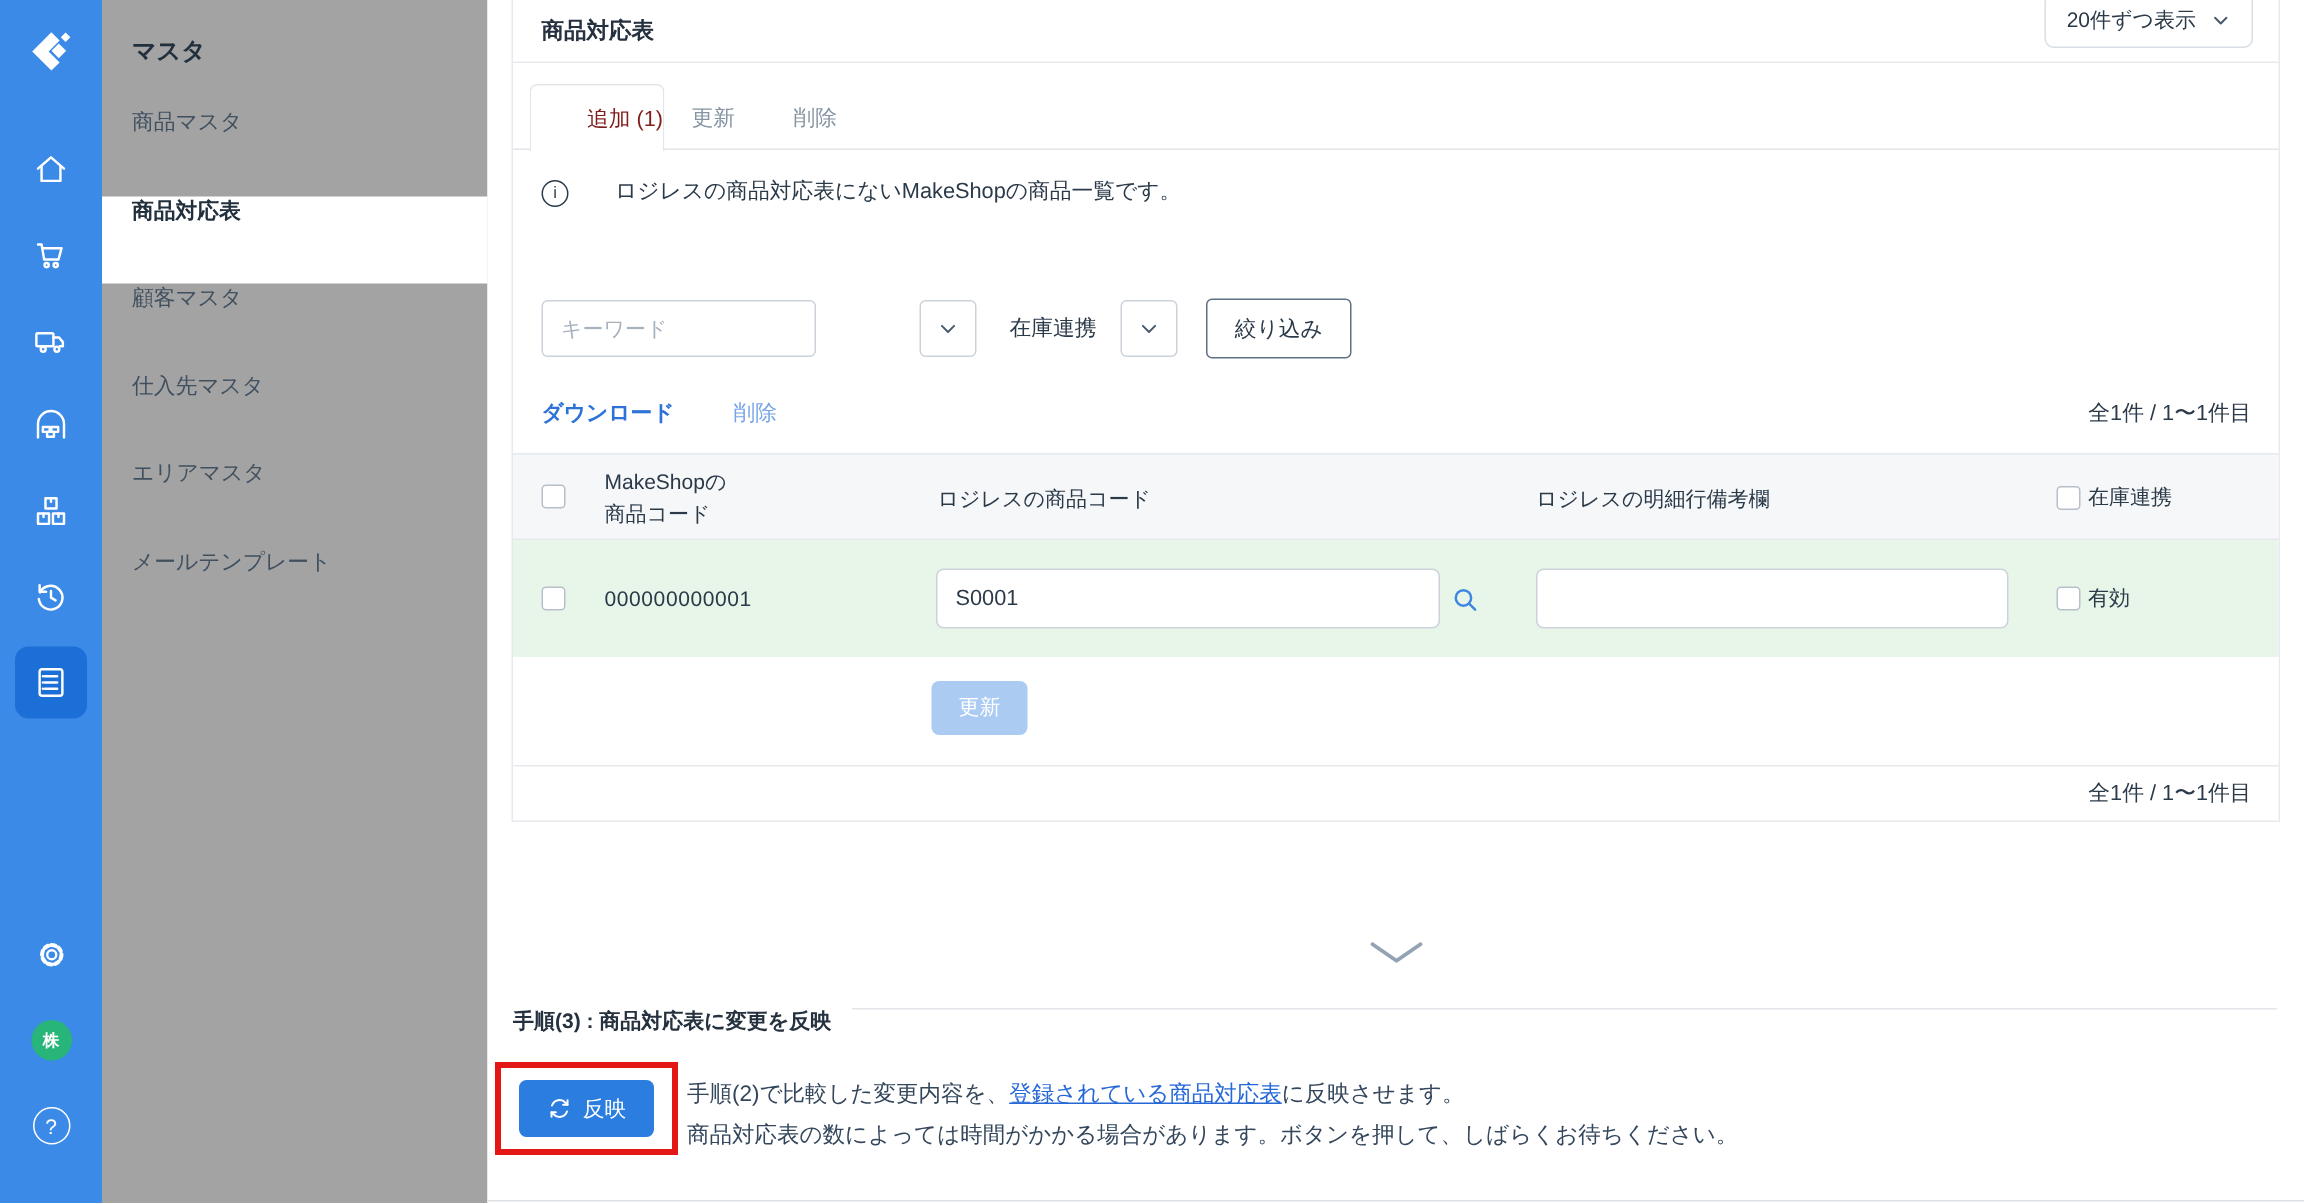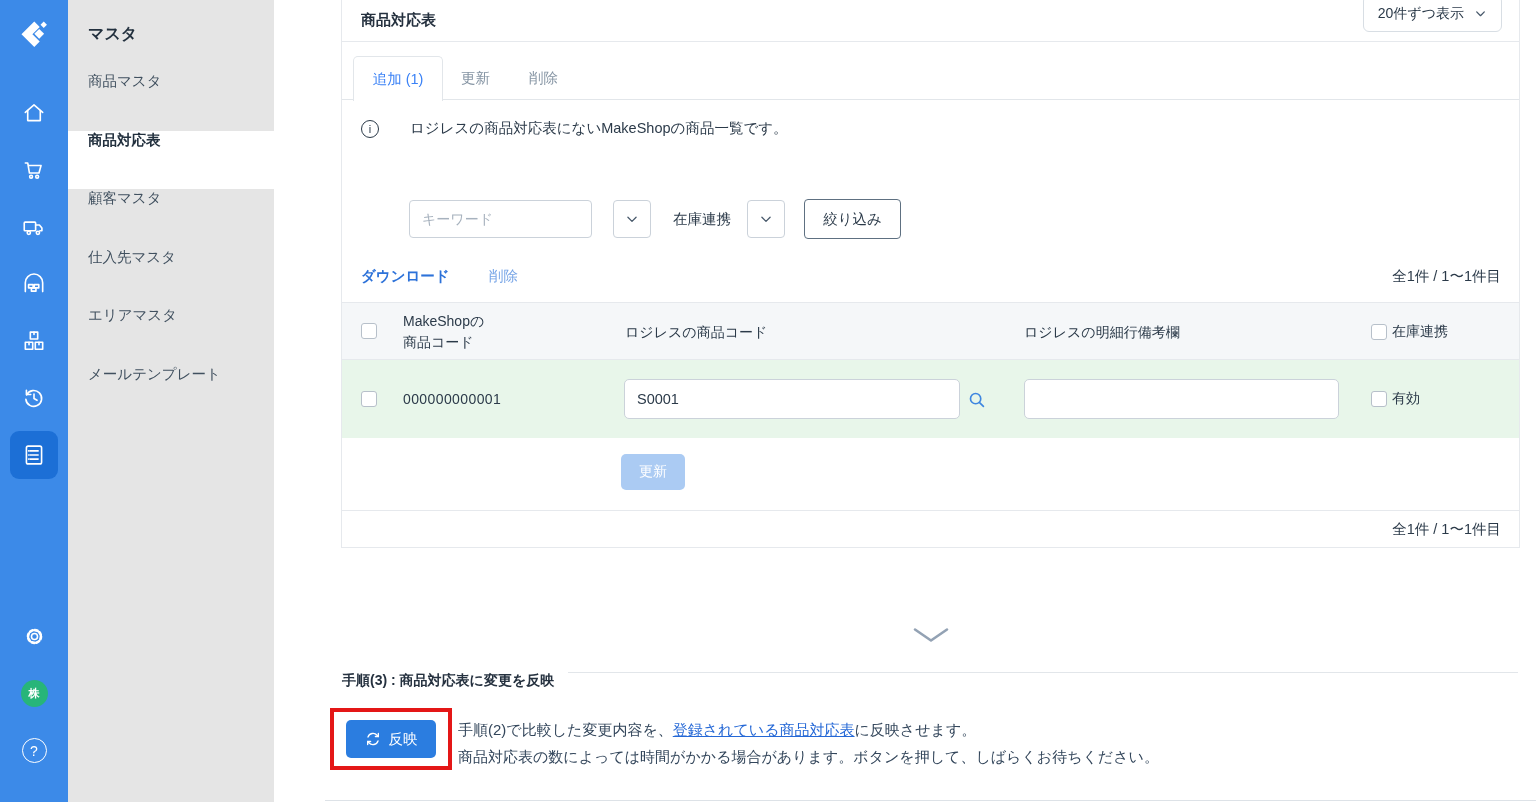--- a/index.html
+++ b/index.html
@@ -11,44 +11,44 @@
   .rail { position:absolute; left:0; top:0; width:68px; height:802px; background:#3C8AE8; }
   .logo { width:68px; height:68px; display:flex; align-items:center; justify-content:center; cursor:pointer; }
   .rail-nav { position:absolute; top:84px; left:0; width:68px; }
   .rail-slot { height:57px; display:flex; align-items:center; justify-content:center; cursor:pointer; }
   .rail-tile { width:48px; height:48px; background:#1C6FD6; border-radius:9px; display:flex; align-items:center; justify-content:center; }
   .rail-bottom { position:absolute; bottom:23px; left:0; width:68px; }
   .help-circle { width:25px; height:25px; border:1.5px solid #fff; border-radius:50%; display:flex; align-items:center; justify-content:center; color:#fff; font-size:14px; }
   .avatar { width:27px; height:27px; background:#27B579; border-radius:50%; display:flex; align-items:center; justify-content:center; color:#fff; font-size:11px; font-weight:bold; }
 
   
-  .menu { position:absolute; left:68px; top:0; width:206px; height:802px; background:#e5e5e5; }
+  .menu { position:absolute; left:68px; top:0; width:257px; height:802px; background:#a3a3a3; }
   .menu-title { padding:24px 0 0 20px; font-size:16px; font-weight:bold; color:#22303E; }
   .menu-items { position:absolute; top:72px; left:0; right:0; }
   .menu-item { height:58.5px; display:flex; padding-left:20px; font-size:14.5px; color:#40505F; cursor:pointer; }
   .menu-item.active { background:#fff; font-weight:bold; color:#22303E; }
 
   
   .main { position:absolute; left:325px; top:0; width:1211px; height:802px; background:#fff; }
   .card { position:absolute; left:16px; top:0; width:1179px; height:548px; border-left:1px solid #E6E9ED; border-right:1px solid #E6E9ED; }
 
   .title-row { position:absolute; top:0; left:0; right:0; height:42px; border-bottom:1px solid #E6E9ED; display:flex; align-items:center; padding-left:19px; font-size:15px; font-weight:bold; color:#25313F; }
   .page-size { position:absolute; top:-5px; right:17px; height:37px; background:#fff; border:1px solid #D8DEE4; border-radius:6px; display:flex; align-items:center; gap:10px; padding:0 14px; font-size:14px; color:#2B3A49; cursor:pointer; z-index:3; }
 
   .tab-row { position:absolute; top:42px; left:0; right:0; height:58px; border-bottom:1px solid #E2E6EA; }
-  .tab-active { position:absolute; left:11px; top:14px; width:90px; height:45px; background:#fff; border:1px solid #E2E6EA; border-bottom:none; border-radius:5px 5px 0 0; display:flex; align-items:center; justify-content:center; font-size:14.5px; color:#3b82f6; z-index:2; cursor:pointer; }
+  .tab-active { position:absolute; left:11px; top:14px; width:90px; height:45px; background:#fff; border:1px solid #E2E6EA; border-bottom:none; border-radius:5px 5px 0 0; display:flex; align-items:center; justify-content:flex-end; font-size:14.5px; color:#7f1d1d; z-index:2; cursor:pointer; }
   .tab-active:after { content:""; position:absolute; left:0; right:0; bottom:-1px; height:2px; background:#fff; }
   .tab-plain { position:absolute; top:14px; height:44px; display:flex; align-items:center; font-size:14.5px; color:#8594A3; cursor:pointer; }
   .tab-upd { left:119px; } .tab-del { left:187px; }
 
   .info { position:absolute; top:116px; left:19px; display:flex; gap:31px; }
   .info-icon { width:18px; height:18px; border:1.5px solid #2B3A49; border-radius:50%; font-size:11px; display:flex; align-items:center; justify-content:center; margin-top:4px; color:#2B3A49; flex:0 0 auto; }
   .info-text { font-size:14.5px; line-height:25.5px; color:#2B3A49; }
 
-  .kw-input { position:absolute; top:200px; left:19px; width:183px; height:38px; border:1px solid #CBD2DA; border-radius:4px; padding:0 12px; font-size:14px; color:#2B3A49; font-family:inherit;margin-left:48px; }
+  .kw-input { position:absolute; top:200px; left:19px; width:183px; height:38px; border:1px solid #CBD2DA; border-radius:4px; padding:0 12px; font-size:14px; color:#2B3A49; font-family:inherit; }
   .kw-input::placeholder { color:#A7B2BE; }
   .flt-label { position:absolute; top:200px; height:38px; line-height:38px; font-size:14.5px; color:#2B3A49; }
   .lbl-status { left:247px;margin-left:28px; } .lbl-stock { left:331px; }
   .mini-select { position:absolute; top:200px; width:38px; height:38px; border:1px solid #CBD2DA; border-radius:4px; background:#fff; display:flex; align-items:center; justify-content:center; cursor:pointer; }
   .sel-status { left:271px; } .sel-stock { left:405px; }
   .filter-btn { position:absolute; top:199px; left:462px; width:97px; height:40px; border:1px solid #5E7081; border-radius:4px; background:#fff; font-size:14.5px; color:#2B3A49; cursor:pointer; font-family:inherit; }
 
   .txt-link { position:absolute; top:258px; height:36px; line-height:36px; font-size:14.5px; cursor:pointer; }
   .dl-link { left:19px; color:#2D72D9; font-weight:600; }
   .del-link { left:147px; color:#74A3E6; }

